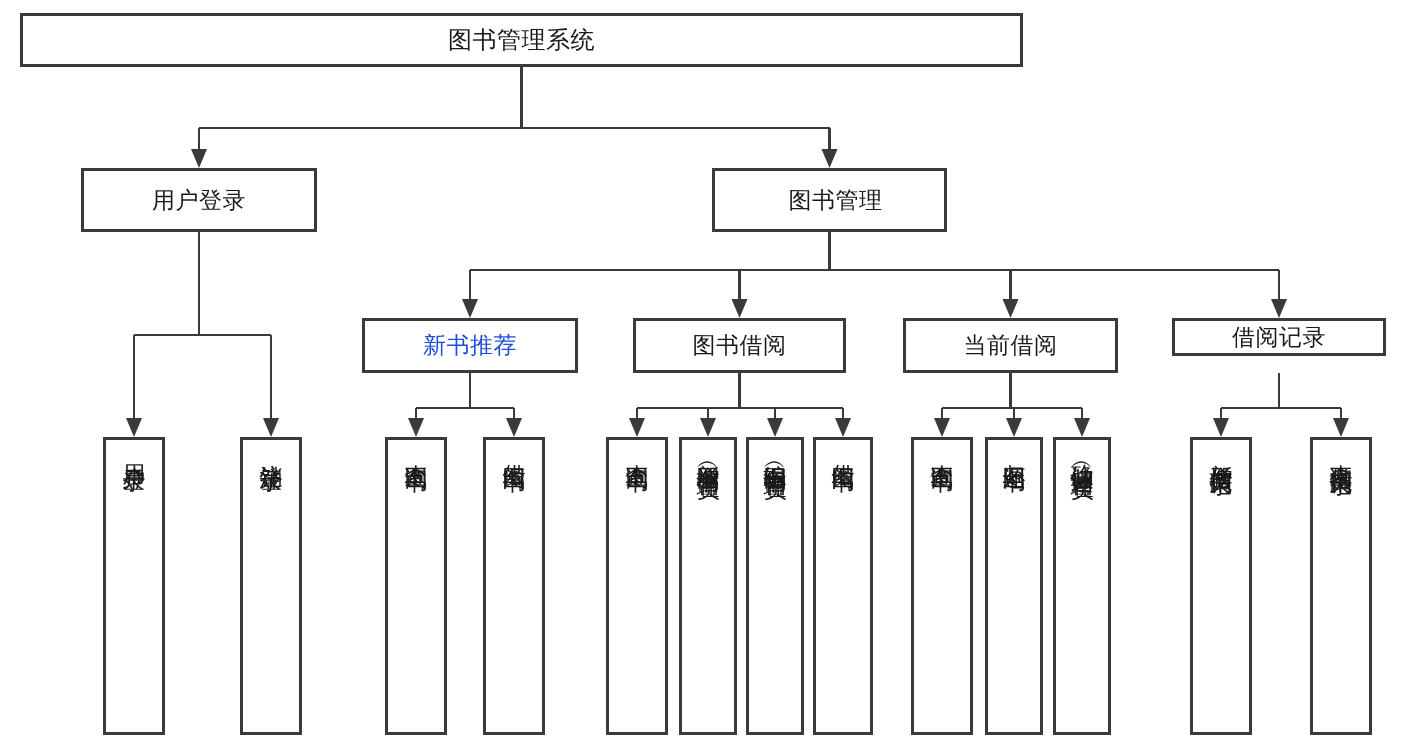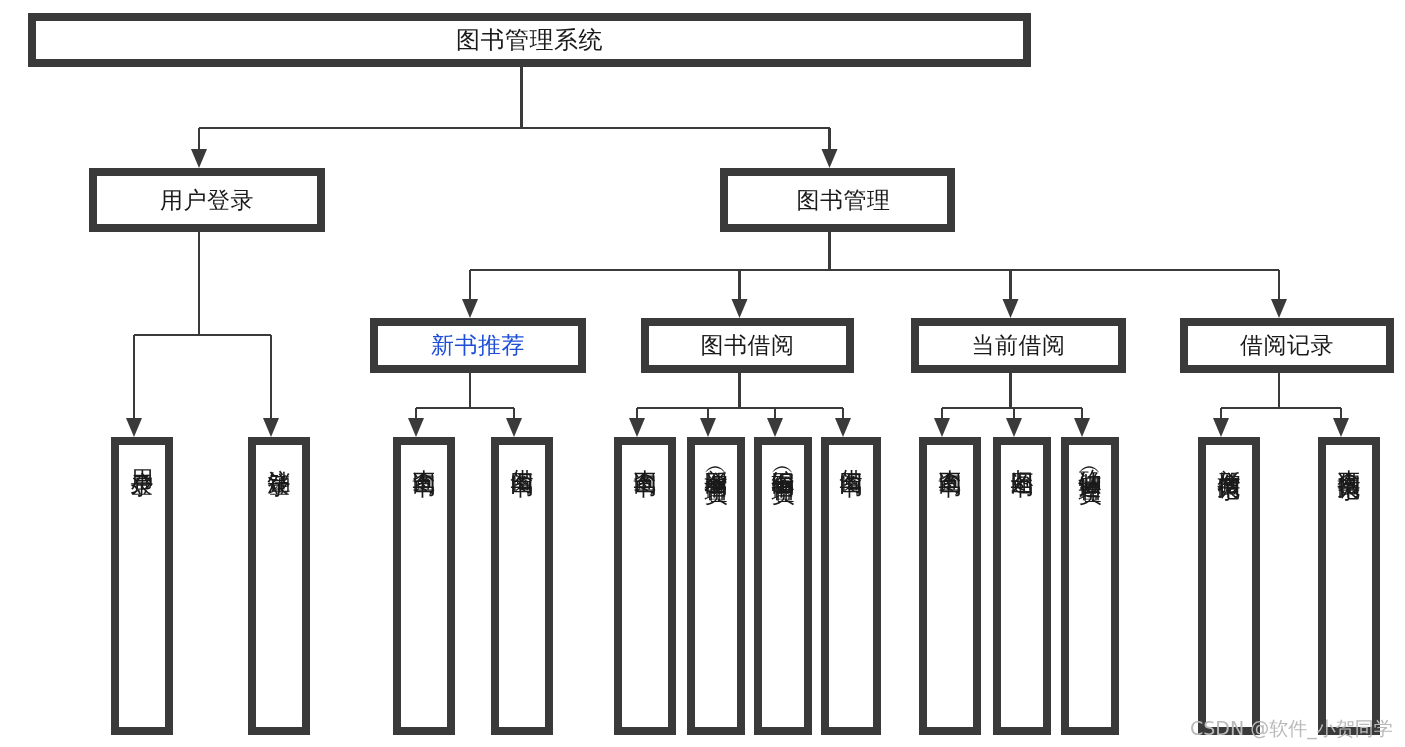--- a/index.html
+++ b/index.html
@@ -22,26 +22,25 @@
     left: 0;
     top: 0;
     width: 1405px;
     height: 747px;
     pointer-events: none;
   }
   .node {
     position: absolute;
     box-sizing: border-box;
     background: #ffffff;
-    border: 8px solid #0f172a;
+    border: 3px solid #0f172a;
     display: flex;
     align-items: center;
     justify-content: center;
     color: #1a1a1a;
-    margin-left: 8px;
   }
   .node .label {
     text-align: center;
     line-height: 1.25;
     letter-spacing: 0.5px;
   }
   .node.horiz .label {
     writing-mode: horizontal-tb;
     font-size: 23px;
   }
@@ -137,21 +136,21 @@
       </div>
       <div class="node horiz" style="left: 362px; top: 318px; width: 216px; height: 55px; border-color: rgb(58, 58, 58); background: rgb(255, 255, 255); color: #1d4ed8;">
         <span class="label">新书推荐</span>
       </div>
       <div class="node horiz" style="left: 633px; top: 318px; width: 213px; height: 55px; border-color: rgb(58, 58, 58); background: rgb(255, 255, 255); color: rgb(26, 26, 26);">
         <span class="label">图书借阅</span>
       </div>
       <div class="node horiz" style="left: 903px; top: 318px; width: 215px; height: 55px; border-color: rgb(58, 58, 58); background: rgb(255, 255, 255); color: rgb(26, 26, 26);">
         <span class="label">当前借阅</span>
       </div>
-      <div class="node horiz" style="left: 1172px; top: 318px; width: 214px; height: 55px; border-color: rgb(58, 58, 58); background: rgb(255, 255, 255); color: rgb(26, 26, 26);">
+      <div class="node horiz" style="left: 1172px; top: 318px; width: 214px; height: 38px; border-color: rgb(58, 58, 58); background: rgb(255, 255, 255); color: rgb(26, 26, 26);">
         <span class="label">借阅记录</span>
       </div>
       <div class="node vert" style="left: 103px; top: 437px; width: 62px; height: 298px; border-color: rgb(58, 58, 58); background: rgb(255, 255, 255); color: rgb(26, 26, 26);">
         <span class="label">用户登录</span>
       </div>
       <div class="node vert" style="left: 240px; top: 437px; width: 62px; height: 298px; border-color: rgb(58, 58, 58); background: rgb(255, 255, 255); color: rgb(26, 26, 26);">
         <span class="label">注销登录</span>
       </div>
       <div class="node vert" style="left: 385px; top: 437px; width: 62px; height: 298px; border-color: rgb(58, 58, 58); background: rgb(255, 255, 255); color: rgb(26, 26, 26);">
         <span class="label">查询图书</span>
@@ -180,14 +179,13 @@
       <div class="node vert" style="left: 1053px; top: 437px; width: 58px; height: 298px; border-color: rgb(58, 58, 58); background: rgb(255, 255, 255); color: rgb(26, 26, 26);">
         <span class="label">确认归还（管理员）</span>
       </div>
       <div class="node vert" style="left: 1190px; top: 437px; width: 62px; height: 298px; border-color: rgb(58, 58, 58); background: rgb(255, 255, 255); color: rgb(26, 26, 26);">
         <span class="label">新增借阅记录</span>
       </div>
       <div class="node vert" style="left: 1310px; top: 437px; width: 62px; height: 298px; border-color: rgb(58, 58, 58); background: rgb(255, 255, 255); color: rgb(26, 26, 26);">
         <span class="label">查询借阅记录</span>
       </div>
     </div>
-  <div class="watermark" style="left: 1190px; top: 716px; color: rgb(185, 185, 185);">CSDN @软件_小贺同学</div>
 </div>
 
 </body></html>

